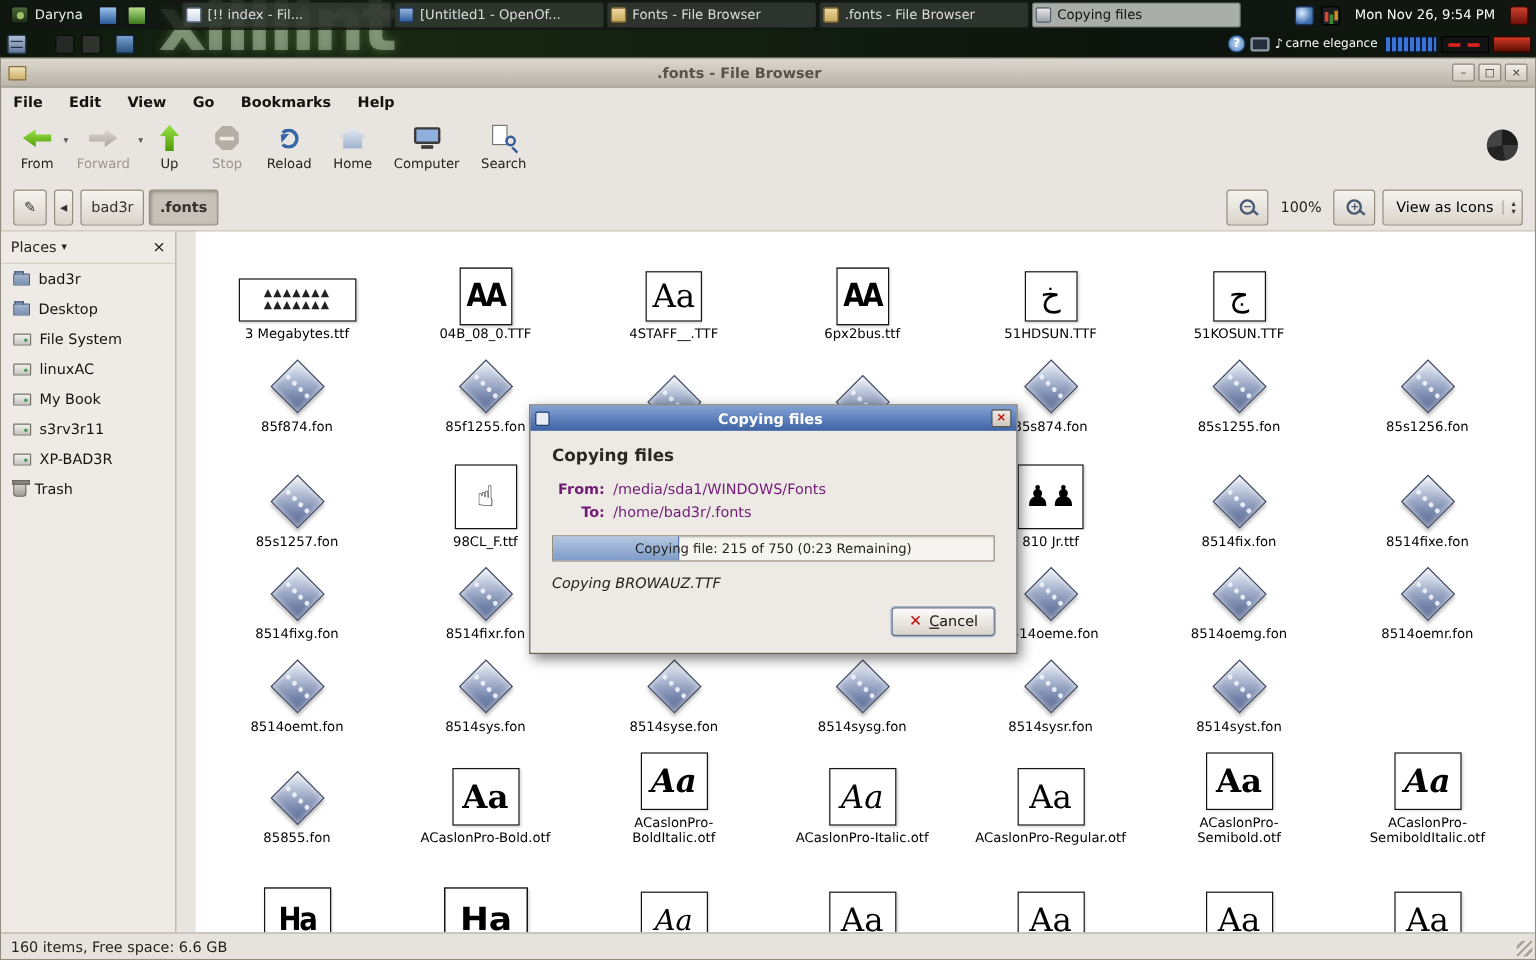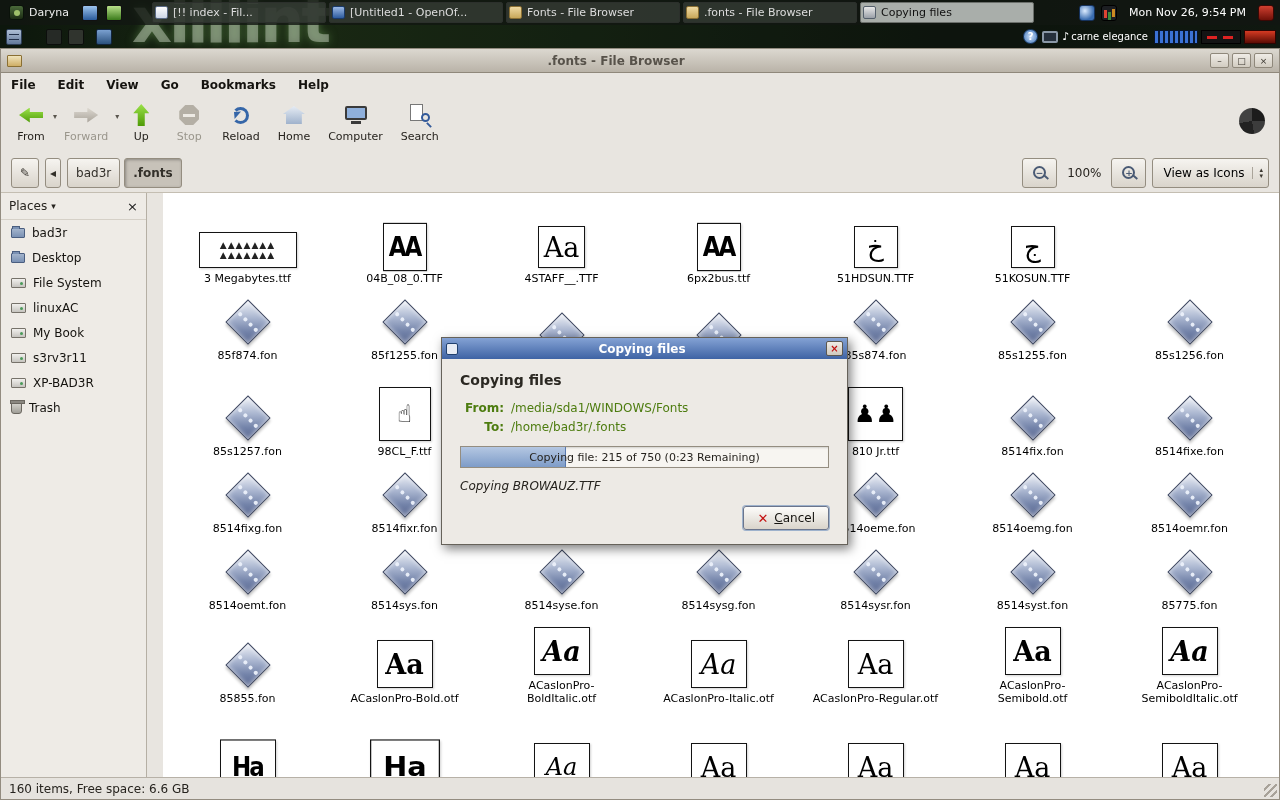--- a/index.html
+++ b/index.html
@@ -160,21 +160,21 @@
   
   .dialog { position:absolute; left:441px; top:337px; width:407px; z-index:20; background:#edeae5;
     border:1px solid #66625a; box-shadow:3px 4px 10px rgba(0,0,0,0.5); }
   .dlg-titlebar { height:21px; background:linear-gradient(#84a2d4,#3e63a4); display:flex; align-items:center; padding:0 4px; }
   .dlg-icon { width:12px; height:12px; background:#e8ecf4; border:1px solid #20406e; border-radius:2px; }
   .dlg-title { flex:1; text-align:center; color:#fff; font-weight:bold; font-size:12px; }
   .dlg-close { width:17px; height:15px; display:flex; align-items:center; justify-content:center;
     background:linear-gradient(#efece6,#cfc9be); border:1px solid #5c5850; border-radius:2px; color:#c01010; font-size:10px; font-weight:bold; }
   .dlg-body { padding:13px 18px 14px 18px; }
   .dlg-heading { font-weight:bold; font-size:14px; color:#2b2822; margin-bottom:13px; }
-  .path-row { display:flex; font-size:12px; margin:5px 0; color:#4d7c0f; }
+  .path-row { display:flex; font-size:12px; margin:5px 0; color:#701a75; }
   .path-label { font-weight:bold; width:44px; text-align:right; margin-right:7px; flex:0 0 44px; }
   .progress { margin-top:12px; height:22px; border:1px solid #948d80; background:#f7f5f1; position:relative;
     box-shadow:inset 1px 1px 2px rgba(0,0,0,0.15); }
   .progress-fill { position:absolute; left:0; top:0; bottom:0; background:linear-gradient(#b4c7e2,#7e9cc8); border-right:1px solid #5a7ab0; }
   .progress-text { position:absolute; inset:0; display:flex; align-items:center; justify-content:center; font-size:11px; color:#26231e; }
   .dlg-status { font-style:italic; font-size:12px; margin-top:11px; color:#26231e; }
   .dlg-actions { display:flex; justify-content:flex-end; margin-top:13px; }
   .cancel-btn { display:flex; align-items:center; gap:6px; padding:4px 13px;
     background:linear-gradient(#fdfcfa,#d9d4cb); border:1px solid #6b758c; border-radius:3px;
     box-shadow:0 0 0 1px #9eb2cc; color:#15130f; }
@@ -577,26 +577,20 @@
               <div class="diamond"></div>
             </div>
             <div class="file-label">8514sysr.fon</div>
           </div>
           <div class="file-item">
             <div class="diamond-wrap">
               <div class="diamond"></div>
             </div>
             <div class="file-label">8514syst.fon</div>
           </div>
-          <div class="file-item">
-            <div class="diamond-wrap">
-              <div class="diamond"></div>
-            </div>
-            <div class="file-label">85775.fon</div>
-          </div>
         </div>
         <div class="files-row" style="height: 93px;">
           <div class="file-item">
             <div class="diamond-wrap">
               <div class="diamond"></div>
             </div>
             <div class="file-label">85855.fon</div>
           </div>
           <div class="file-item">
             <div class="pv st-serif-bold big">Aa</div>

